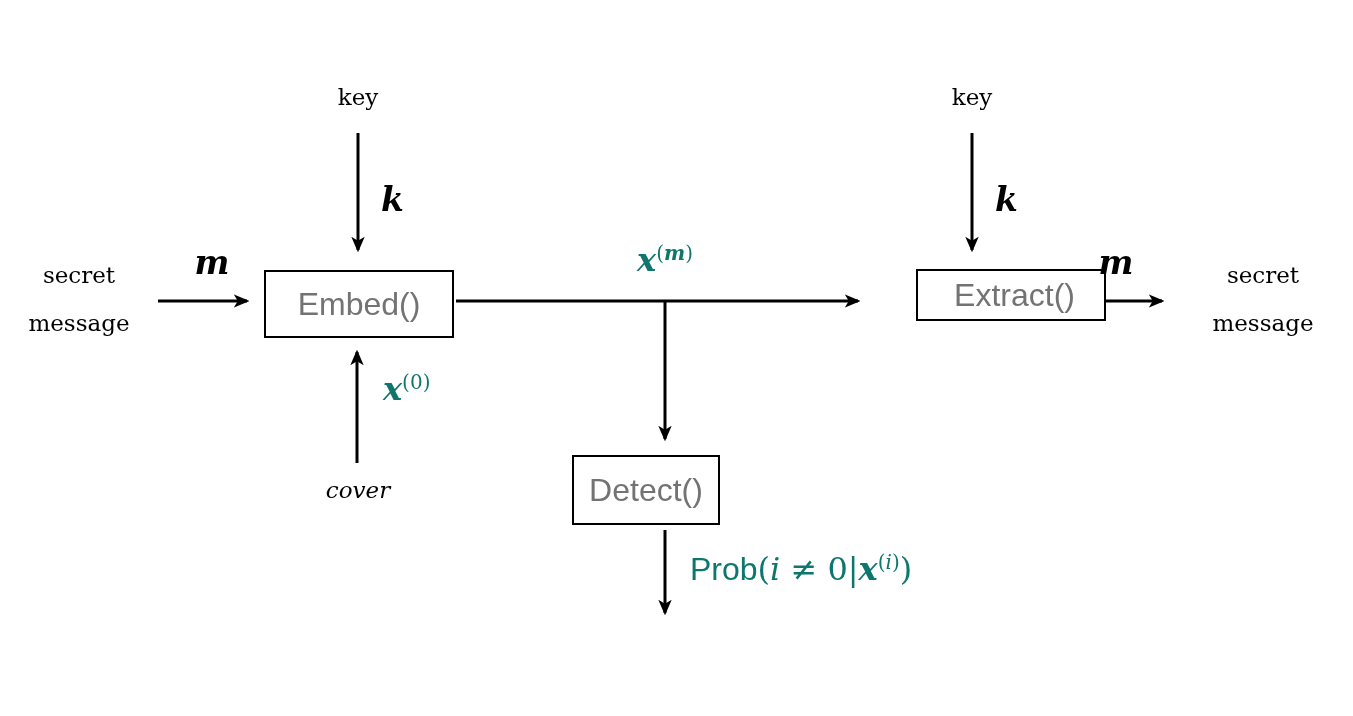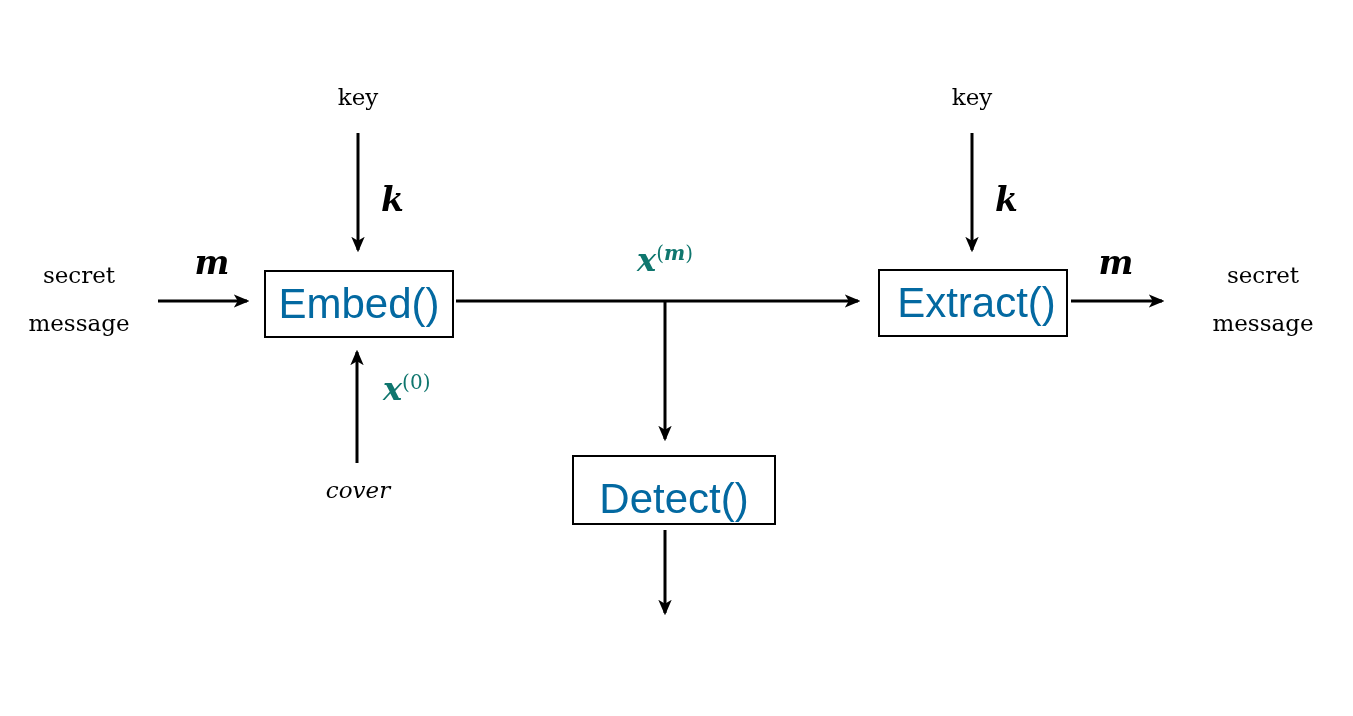--- a/index.html
+++ b/index.html
@@ -32,22 +32,22 @@
     position: absolute;
     border: 2px solid #000000;
     background: #ffffff;
     display: flex;
     align-items: center;
     justify-content: center;
     box-sizing: border-box;
   }
   .func-label {
     font-family: "Liberation Sans", "DejaVu Sans", sans-serif;
-    font-size: 42px;
-    color: #0369a1;
+    font-size: 32px;
+    color: #737373;
     white-space: nowrap;
   }
   .math {
     font-family: "DejaVu Serif", serif;
     font-style: italic;
     font-weight: bold;
     font-size: 33px;
     color: #000000;
     white-space: nowrap;
   }
@@ -91,25 +91,25 @@
     <line x1="357" y1="463" x2="357" y2="352" marker-end="url(#arrowhead)"></line>
     <line x1="665" y1="530" x2="665" y2="613" marker-end="url(#arrowhead)"></line>
     <line x1="972" y1="133" x2="972" y2="250" marker-end="url(#arrowhead)"></line>
     <line x1="1071" y1="301" x2="1162" y2="301" marker-end="url(#arrowhead)"></line>
   </svg>
 
   <div class="func-box" style="left:264px; top:270px; width:190px; height:68px;">
     <span class="func-label">Embed()</span>
   </div>
 
-  <div class="func-box" style="left:878px; top:269px; width:190px; height:68px;padding-left:7px;">
+  <div class="func-box" style="left:916px; top:269px; width:190px; height:52px;padding-left:7px;">
     <span class="func-label">Extract()</span>
   </div>
 
-  <div class="func-box" style="left:572px; top:455px; width:204px; height:70px;align-items:flex-end;">
+  <div class="func-box" style="left:572px; top:455px; width:148px; height:70px;">
     <span class="func-label">Detect()</span>
   </div>
 
   <div class="abs serif-label" style="left:318px; top:73px; width:80px;">key</div>
 
   <div class="abs serif-label" style="left:932px; top:73px; width:80px;">key</div>
 
   <div class="abs serif-label" style="left:5px; top:251px; width:148px;">
     <div>secret</div>
     <div>message</div>
@@ -132,14 +132,17 @@
   <div class="abs math" style="left:995px; top:180px;">k</div>
 
   <div class="abs math-expr" style="left:383px; top:370px;">
     <span class="mbf">x</span><span class="sup"><span>(</span><span>0</span><span>)</span></span>
   </div>
 
   <div class="abs math-expr" style="left:620px; top:241px; width:90px; text-align:center;">
     <span class="mbf">x</span><span class="sup"><span>(</span><span class="mbf">m</span><span>)</span></span>
   </div>
 
+  <div class="abs math-expr" style="left:690px; top:550px;">
+    <span class="prob-func">Prob</span><span>(</span><span class="mi">i</span>&nbsp;<span>≠</span>&nbsp;<span>0</span><span>|</span><span class="mbf">x</span><span class="sup"><span>(</span><span class="mi">i</span><span>)</span></span><span>)</span>
+  </div>
 
 </div>
 
 </body></html>

